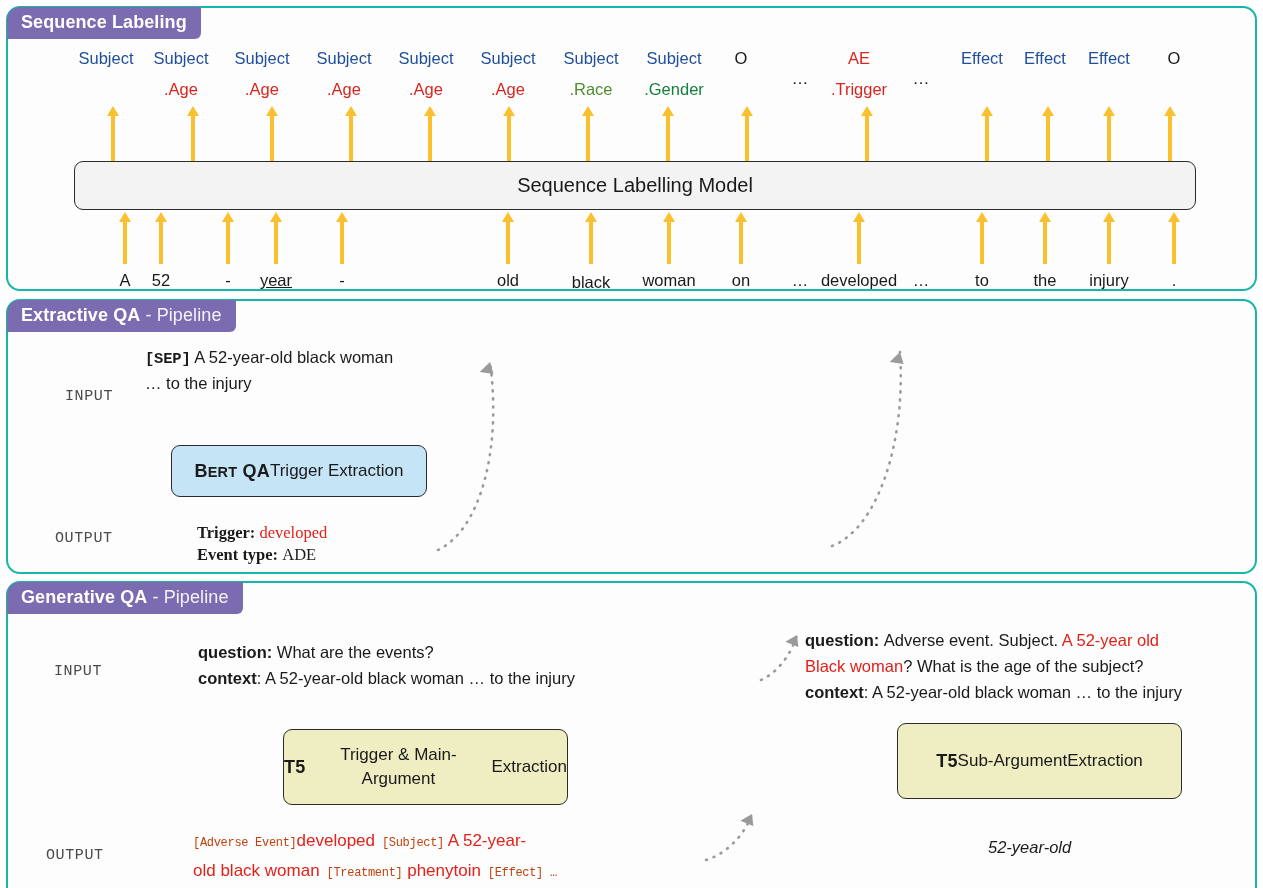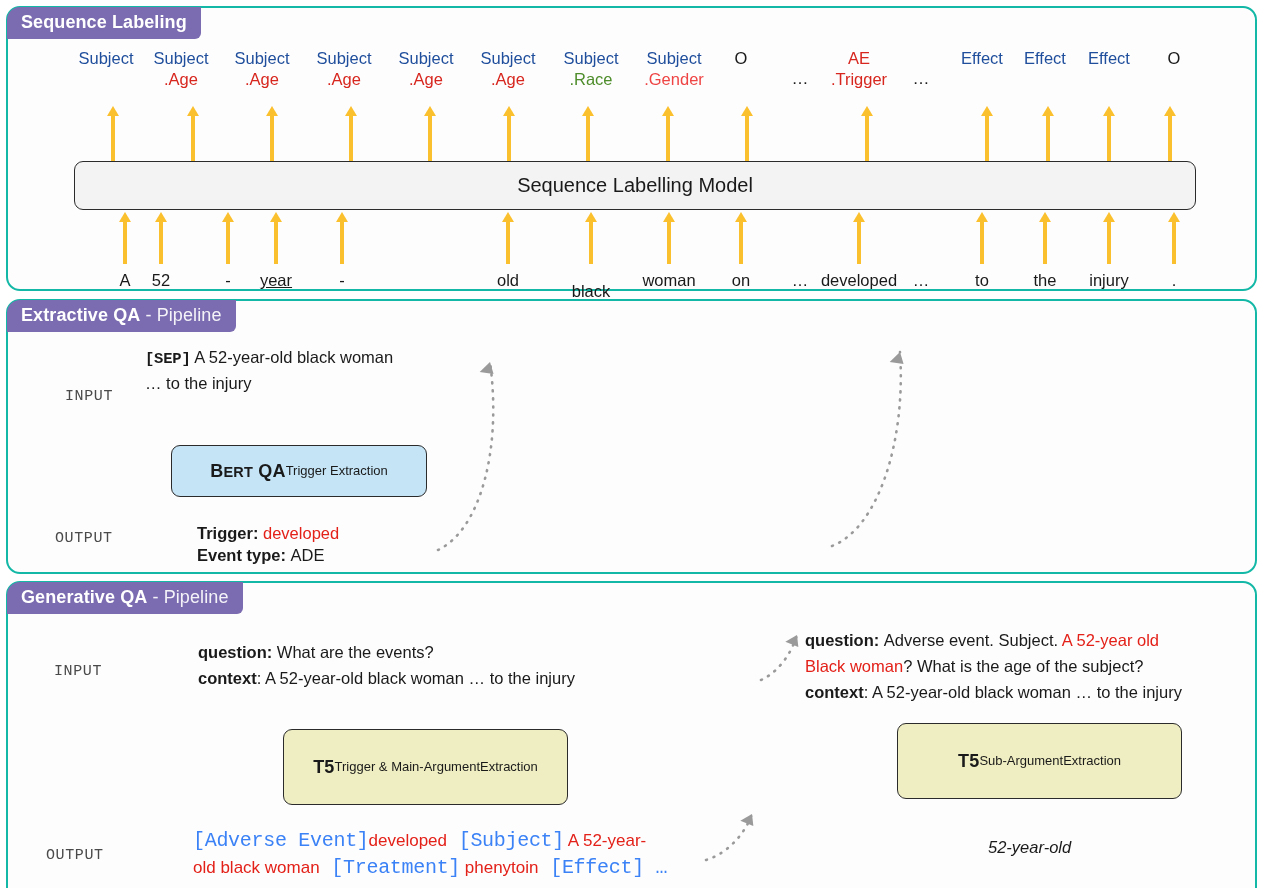--- a/index.html
+++ b/index.html
@@ -41,25 +41,25 @@
   
   .lab{
     position:absolute;
     text-align:center;
     font-size:16.5px;
     line-height:21px;
     transform:translateX(-50%);
     white-space:nowrap;
   }
   .lab .l1{display:block;}
-  .lab .l2{display:block;}
+  .lab .l2{display:block;margin-top:10px;}
   .c-blue{color:#1f4e9c;}
   .c-red{color:#d7261e;}
   .c-green{color:#4e8d2b;}
-  .c-orange{color:#ef4444;}
+  .c-orange{color:#15803d;}
   .c-black{color:#1a1a1a;}
   .dots{
     position:absolute;font-size:17px;color:#1a1a1a;
     transform:translateX(-50%);
   }
 
   .arrow{
     position:absolute;
     width:4px;
     background:#FBC02D;
@@ -109,22 +109,22 @@
   }
   .blk .ln{display:block;white-space:nowrap;}
   .mono-b{
     font-family:"Liberation Mono", monospace;
     font-weight:bold;
     font-size:15.5px;
     letter-spacing:-.2px;
   }
   .mono-g{
     font-family:"Liberation Mono", monospace;
-    font-size:20px;
-    color:#3b82f6;
+    font-size:12px;
+    color:#c2410c;
     letter-spacing:-.3px;
   }
   .hl{background:#f7f0bf;padding:0 1px;}
   .it{font-style:italic;}
   .bd{font-weight:bold;}
   .red{color:#e32119;}
   .redi{color:#e32119;font-style:italic;}
 
   
   .card{
@@ -133,21 +133,21 @@
     box-sizing:border-box;
     text-align:center;
     display:flex;flex-direction:row;
     align-items:center;justify-content:center;
     line-height:24px;
   }
   .card.bert{background:#c5e5f7;border:1.3px solid #2b2b2b;}
   .card.t5{background:#efeec2;border:1.3px solid #2b2b2b;}
   .card .hd{font-weight:bold;font-size:18px;letter-spacing:.2px;}
   .card .hd .sc{font-size:14.5px;}
-  .card .bdy{font-size:13px;}
+  .card .bdy{font-size:17px;}
 
   
   .conn{position:absolute;}
   .conn svg{display:block;overflow:visible;}
 </style>
 </head>
 <body>
 
 <div class="page">
 
@@ -249,21 +249,21 @@
         <div class="arrow" style="left: 1101px; top: 213px; height: 43px;"></div>
         <div class="arrow" style="left: 1166px; top: 213px; height: 43px;"></div>
       </div>
     <div id="seq-tokens">
         <div class="tok" style="left: 117px; top: 263px;">A</div>
         <div class="tok" style="left: 153px; top: 263px;">52</div>
         <div class="tok" style="left: 220px; top: 263px;">-</div>
         <div class="tok" style="left: 268px; top: 263px; text-decoration: underline;">year</div>
         <div class="tok" style="left: 334px; top: 263px;">-</div>
         <div class="tok" style="left: 500px; top: 263px;">old</div>
-        <div class="tok" style="left: 583px; top: 274px; text-align: right;">black</div>
+        <div class="tok" style="left: 583px; top: 265px; text-align: right;">black</div>
         <div class="tok" style="left: 661px; top: 263px;">woman</div>
         <div class="tok" style="left: 733px; top: 263px;">on</div>
         <div class="tok" style="left: 792px; top: 263px;">…</div>
         <div class="tok" style="left: 851px; top: 263px;">developed</div>
         <div class="tok" style="left: 913px; top: 263px;">…</div>
         <div class="tok" style="left: 974px; top: 263px;">to</div>
         <div class="tok" style="left: 1037px; top: 263px;">the</div>
         <div class="tok" style="left: 1101px; top: 263px;">injury</div>
         <div class="tok" style="left: 1166px; top: 263px;">.</div>
       </div>
@@ -278,21 +278,21 @@
     <div class="iolabel" style="left:47px;top:229px;">OUTPUT</div>
 
     <div class="blk" style="left:137px;top:45px;" id="ext1-in">
         <span class="ln"><span class="mono-b">[SEP]</span><span> A 52-year-old black woman</span></span>
         <span class="ln"><span>… to the injury</span></span>
       </div>
     <div class="card bert" style="left:163px;top:144px;width:256px;height:52px;">
       <span class="hd" id="ext1-hd"><span>B</span><span class="sc">ERT</span><span> QA</span></span>
       <span class="bdy">Trigger Extraction</span>
     </div>
-    <div class="blk" style="left:189px;top:221px;line-height:22px;" id="ext1-out">
+    <div class="blk" style="left:189px;top:221px;line-height:22px;font-family:Liberation Serif, serif;" id="ext1-out">
         <span class="ln"><span class="bd">Trigger: </span><span class="red">developed</span></span>
         <span class="ln"><span class="bd">Event type: </span><span>ADE</span></span>
       </div>
 
     <div class="blk" style="left:511px;top:343px;" id="ext2-in">
         <span class="ln"><span class="mono-b">[CLS]</span><span> Who is the </span><span class="hl">subject</span><span> in </span><span class="redi">developed</span><span>?</span></span>
         <span class="ln"><span class="mono-b">[SEP]</span><span> A 52-year-old black woman</span></span>
         <span class="ln"><span>… to the injury</span></span>
       </div>
     <div class="card bert" style="left:528px;top:449px;width:288px;height:52px;">

